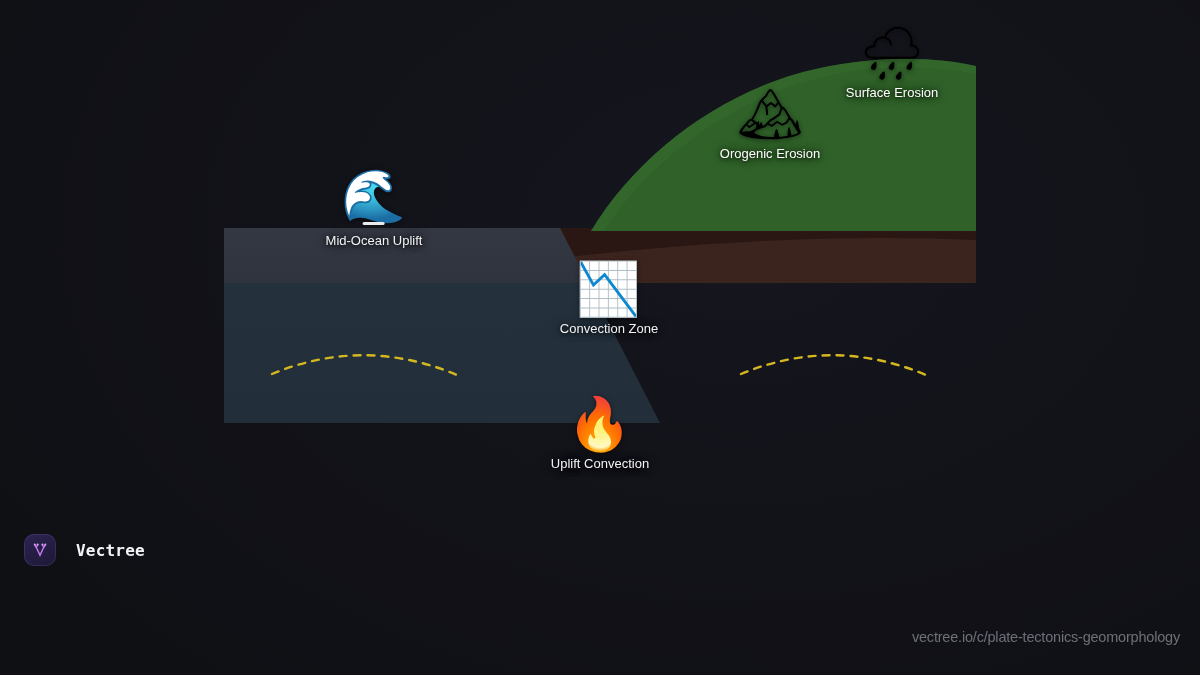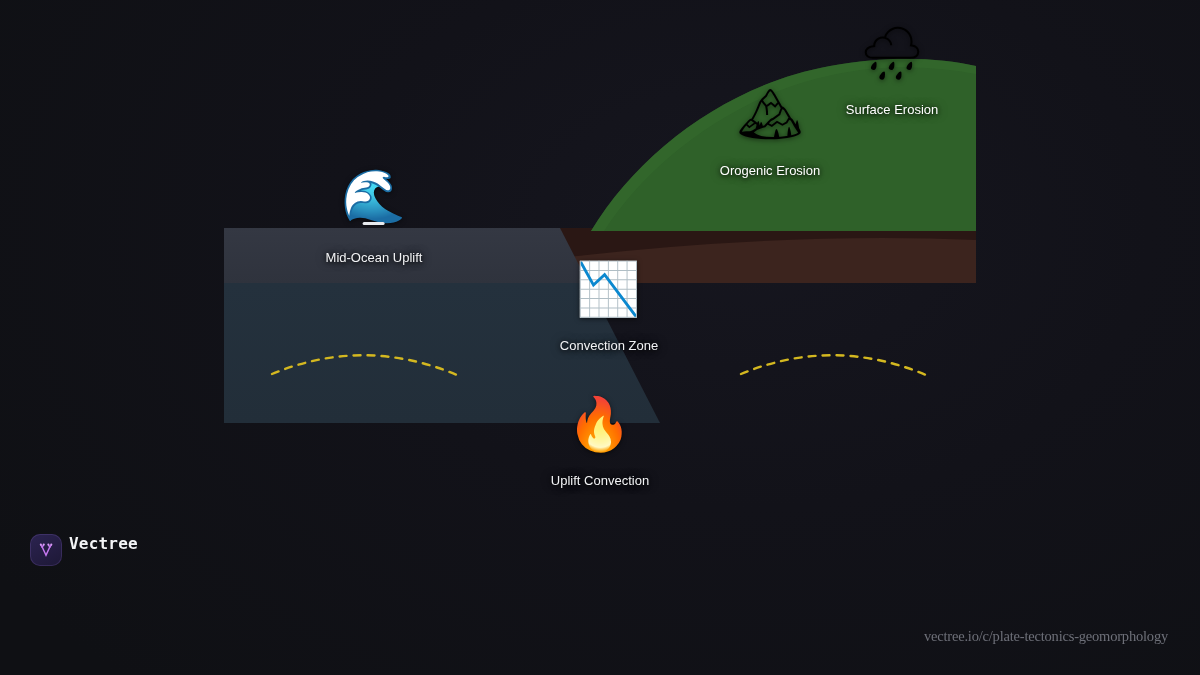--- a/index.html
+++ b/index.html
@@ -41,21 +41,21 @@
     transform: translateX(-50%);
     pointer-events: auto;
   }
   .marker .glyph {
     font-family: "DejaVu Sans", sans-serif;
     line-height: 1;
     display: block;
     text-shadow: 0 1px 5px rgba(0,0,0,0.55);
   }
   .marker .caption {
-    margin-top: 23px;
+    margin-top: 6px;
     color: #f2f3f5;
     font-size: 13px;
     font-family: "Liberation Sans", sans-serif;
     white-space: nowrap;
     text-shadow: 0 1px 4px rgba(0,0,0,0.85), 0 0 10px rgba(0,0,0,0.65);
   }
   .ridge-tick {
     width: 22px;
     height: 3px;
     border-radius: 2px;
@@ -82,25 +82,25 @@
   
   #footer {
     position: absolute;
     left: 0;
     bottom: 0;
     width: 1200px;
     height: 155px;
   }
   #brand {
     position: absolute;
-    left: 30px;
+    left: 24px;
     top: 14px;
     display: flex;
-    align-items: flex-start;
-    gap: 7px;
+    align-items: center;
+    gap: 20px;
   }
   #brand-logo {
     width: 32px;
     height: 32px;
     border-radius: 10px;
     background: linear-gradient(150deg, #2b2350 0%, #241d42 55%, #1d1836 100%);
     display: flex;
     align-items: center;
     justify-content: center;
     box-shadow: inset 0 0 0 1px rgba(160,120,230,0.18);
@@ -119,24 +119,24 @@
     width: 800px;
     color: #ffffff;
     font-family: "DejaVu Sans Mono", monospace;
     font-weight: bold;
     font-size: 34px;
     line-height: 1.30;
     letter-spacing: -0.3px;
   }
   #footer-url {
     position: absolute;
-    right: 32px;
+    right: 20px;
     bottom: 30px;
     color: #6e7079;
-    font-family: Liberation Serif, serif;
+    font-family: Liberation Sans, sans-serif;
     font-size: 14.5px;
     letter-spacing: -0.2px;
     margin-left: 12px;
   }
 </style>
 </head>
 <body>
 
 <div id="page">
 

